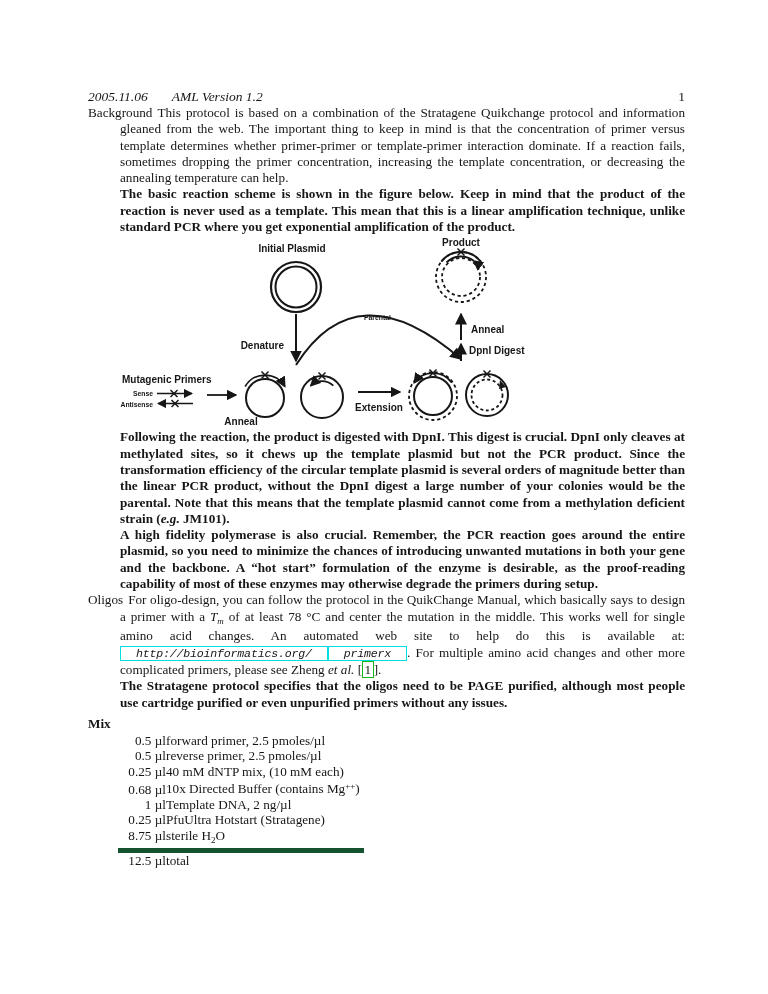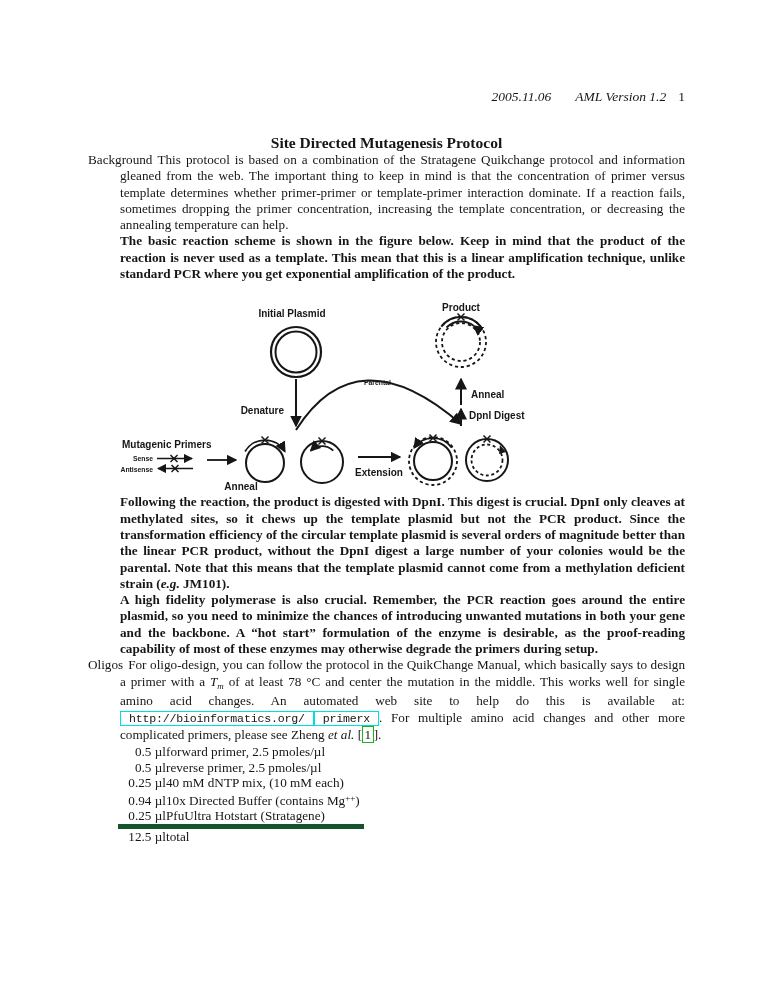--- a/index.html
+++ b/index.html
@@ -1,38 +1,38 @@
 <!DOCTYPE html>
 <html><head>
 <meta charset="utf-8">
 <style>
   html,body{margin:0;padding:0;background:#e8e8e8;}
   .page{width:768px;height:994px;background:#ffffff;position:relative;overflow:hidden;
         font-family:"Liberation Serif",serif;color:#161616;}
   .content{position:absolute;left:88px;top:0;width:597px;}
-  .doc-header{margin-top:89px;display:flex;justify-content:flex-end;font-size:13.5px;line-height:16px;gap:12px;}
+  .doc-header{margin-top:89px;display:flex;justify-content:space-between;font-size:13.5px;line-height:16px;gap:12px;}
   .doc-header .hleft{font-style:italic;}
   .hdate{margin-right:24px;}
   .doc-title{margin-top:28px;text-align:center;font-weight:bold;font-size:15.5px;line-height:19px;}
   p.para{margin:0;font-size:13.2px;line-height:16.3px;text-align:justify;}
   .hang{padding-left:32px;text-indent:-32px;}
   .ind{padding-left:32px;font-weight:bold;}
   .mt-first{margin-top:30px;}
   .mt-para{margin-top:3px;}
   .mt-para5{margin-top:5px;}
   .mt-item{margin-top:8px;}
   .seg-b{font-weight:normal;margin-right:5px;}
   .seg-i{font-style:italic;}
   .seg-isub{font-style:italic;font-size:68%;vertical-align:-0.28em;}
   .seg-sub{font-size:68%;vertical-align:-0.28em;}
   .seg-sup{font-size:68%;vertical-align:0.5em;}
   .seg-mono{font-family:"Liberation Mono",monospace;font-size:11.6px;letter-spacing:-0.2px;
-            border:1.4px solid #00dede;padding:0 8px;}
+            border:1.4px solid #00dede;padding:0 15px;font-style:italic;}
   .seg-cite{border:1.4px solid #19b219;padding:0 1.5px;}
-  .figure{position:relative;height:192px;margin-top:20px;}
+  .figure{position:relative;height:192px;margin-top:2px;}
   .figure svg{position:absolute;left:27px;top:0;}
   .fig-label{font:bold 10px "Liberation Sans",sans-serif;fill:#161616;}
   .fig-small{font:bold 6.8px "Liberation Sans",sans-serif;fill:#161616;}
   .fig-stroke{stroke:#161616;fill:none;}
   .mix-head{margin-top:4px;font-weight:bold;font-size:13.2px;line-height:17px;}
   table.mix{margin:1px 0 4px 30px;border-collapse:collapse;font-size:13.2px;}
   table.mix td{padding:0;line-height:15.4px;vertical-align:baseline;}
   td.amt{text-align:right;width:48px;white-space:nowrap;}
   td.desc{padding-left:13px;width:198px;}
   tr.total-row td{border-top:5px solid #14532d;}
@@ -43,21 +43,20 @@
 <div class="page">
   <div class="content">
 
     <div class="doc-header">
       <span class="hleft">
         <span class="hdate">2005.11.06</span><span>AML Version 1.2</span>
       </span>
       <span>1</span>
     </div>
 
-    <div class="doc-title">Site Directed Mutagenesis Protocol</div>
 
     <div>
       <p class="para hang mt-first"><span class="seg-b">Background</span><span>This protocol is based on a combination of the Stratagene Quikchange protocol and information gleaned from the web. The important thing to keep in mind is that the concentration of primer versus template determines whether primer-primer or template-primer interaction dominate. If a reaction fails, sometimes dropping the primer concentration, increasing the template concentration, or decreasing the annealing temperature can help.</span></p>
       <p class="para ind mt-para"><span>The basic reaction scheme is shown in the figure below. Keep in mind that the product of the reaction is never used as a template. This mean that this is a linear amplification technique, unlike standard PCR where you get exponential amplification of the product.</span></p>
 
       <div class="figure">
         <svg width="440" height="192" viewBox="0 0 440 192">
           <defs>
             <marker id="arrF" viewBox="0 0 8 8" refX="7" refY="4" markerWidth="6" markerHeight="6" orient="auto">
               <path d="M0,0 L8,4 L0,8 z" fill="#161616"></path>
@@ -136,44 +135,54 @@
           </g>
         </svg>
       </div>
 
       <p class="para ind"><span>Following the reaction, the product is digested with DpnI. This digest is crucial. DpnI only cleaves at methylated sites, so it chews up the template plasmid but not the PCR product. Since the transformation efficiency of the circular template plasmid is several orders of magnitude better than the linear PCR product, without the DpnI digest a large number of your colonies would be the parental. Note that this means that the template plasmid cannot come from a methylation deficient strain (</span><span class="seg-i">e.g.</span><span> JM101).</span></p>
       <p class="para ind mt-para5"><span>A high fidelity polymerase is also crucial. Remember, the PCR reaction goes around the entire plasmid, so you need to minimize the chances of introducing unwanted mutations in both your gene and the backbone. A “hot start” formulation of the enzyme is desirable, as the proof-reading capability of most of these enzymes may otherwise degrade the primers during setup.</span></p>
     </div>
 
     <div>
       <p class="para hang mt-item"><span class="seg-b">Oligos</span><span>For oligo-design, you can follow the protocol in the QuikChange Manual, which basically says to design a primer with a </span><span class="seg-i">T</span><span class="seg-isub">m</span><span> of at least 78 °C and center the mutation in the middle. This works well for single amino acid changes. An automated web site to help do this is available at: </span><span class="seg-mono">http://bioinformatics.org/</span><wbr><span class="seg-mono">primerx</span><span>. For multiple amino acid changes and other more complicated primers, please see Zheng </span><span class="seg-i">et al.</span><span> [</span><span class="seg-cite">1</span><span>].</span></p>
+      <p class="para ind mt-para5"><span>The Stratagene protocol specifies that the oligos need to be PAGE purified, although most people use cartridge purified or even unpurified primers without any issues.</span></p>
     </div>
 
+    <div class="mix-head">Mix</div>
 
     <table class="mix">
       <tbody>
           <tr>
     <td class="amt">0.5 µl</td>
     <td class="desc"><span>forward primer, 2.5 pmoles/µl</span></td>
   </tr>
           <tr>
     <td class="amt">0.5 µl</td>
     <td class="desc"><span>reverse primer, 2.5 pmoles/µl</span></td>
   </tr>
           <tr>
     <td class="amt">0.25 µl</td>
     <td class="desc"><span>40 mM dNTP mix, (10 mM each)</span></td>
   </tr>
           <tr>
-    <td class="amt">0.94 µl</td>
+    <td class="amt">0.68 µl</td>
     <td class="desc"><span>10x Directed Buffer (contains Mg</span><span class="seg-sup">++</span><span>)</span></td>
+  </tr>
+          <tr>
+    <td class="amt">1 µl</td>
+    <td class="desc"><span>Template DNA, 2 ng/µl</span></td>
   </tr>
           <tr>
     <td class="amt">0.25 µl</td>
     <td class="desc"><span>PfuUltra Hotstart (Stratagene)</span></td>
+  </tr>
+          <tr>
+    <td class="amt">8.75 µl</td>
+    <td class="desc"><span>sterile H</span><span class="seg-sub">2</span><span>O</span></td>
   </tr>
           <tr class="total-row">
     <td class="amt">12.5 µl</td>
     <td class="desc"><span>total</span></td>
   </tr>
         </tbody>
     </table>
 
   </div>
 </div>

